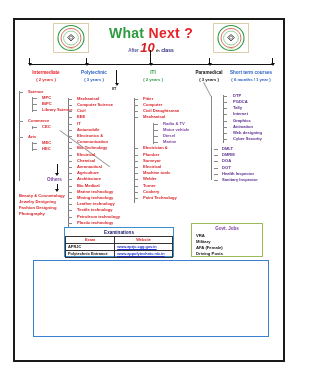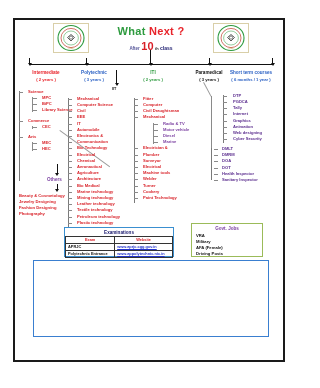--- a/index.html
+++ b/index.html
@@ -3,27 +3,27 @@
 <meta charset="utf-8">
 <style>
   html,body{margin:0;padding:0;background:#ffffff;}
   body{width:300px;height:388px;overflow:hidden;font-family:"Liberation Sans",sans-serif;}
   #poster{position:relative;width:300px;height:388px;background:#fff;}
 
   
   .frame{position:absolute;left:13px;top:18px;width:272px;height:344px;border:2.5px solid #1a1a1a;background:#fff;box-sizing:border-box;}
 
   
-  .title{position:absolute;left:0;top:5px;width:272px;text-align:center;font-size:11px;font-weight:bold;letter-spacing:.3px;}
+  .title{position:absolute;left:0;top:5px;width:272px;text-align:center;font-size:14px;font-weight:bold;letter-spacing:.3px;}
   .t-what{color:#2e9b3f;}
   .t-next{color:#e8232a;}
   .t-q{color:#e8232a;}
   .subtitle{position:absolute;left:0;top:20px;width:272px;text-align:center;font-size:5px;color:#2b2b8f;font-weight:bold;}
   .sub-after{font-size:4.5px;color:#5a5a9c;}
-  .sub-num{font-size:11px;color:#d81f26;font-weight:bold;}
+  .sub-num{font-size:13px;color:#d81f26;font-weight:bold;font-style:italic;}
   .sub-th{font-size:4px;color:#333;}
   .sub-class{font-size:5px;color:#1a1a6e;}
 
   .logo{position:absolute;width:36px;height:30px;box-sizing:border-box;}
   .logo.l{left:38px;top:3px;border:1px solid #d9cfa8;}
   .logo.r{left:198px;top:3px;border:1px solid #d9cfa8;}
   .logo svg{display:block;}
 
   
   .vstem{position:absolute;background:#111;}

